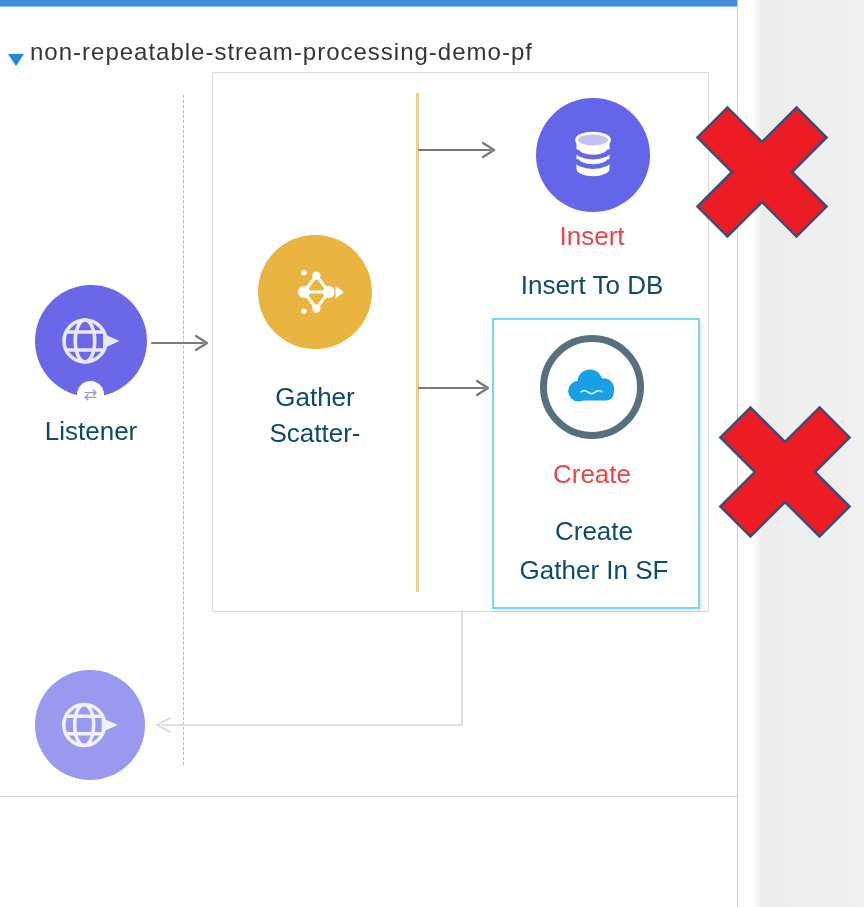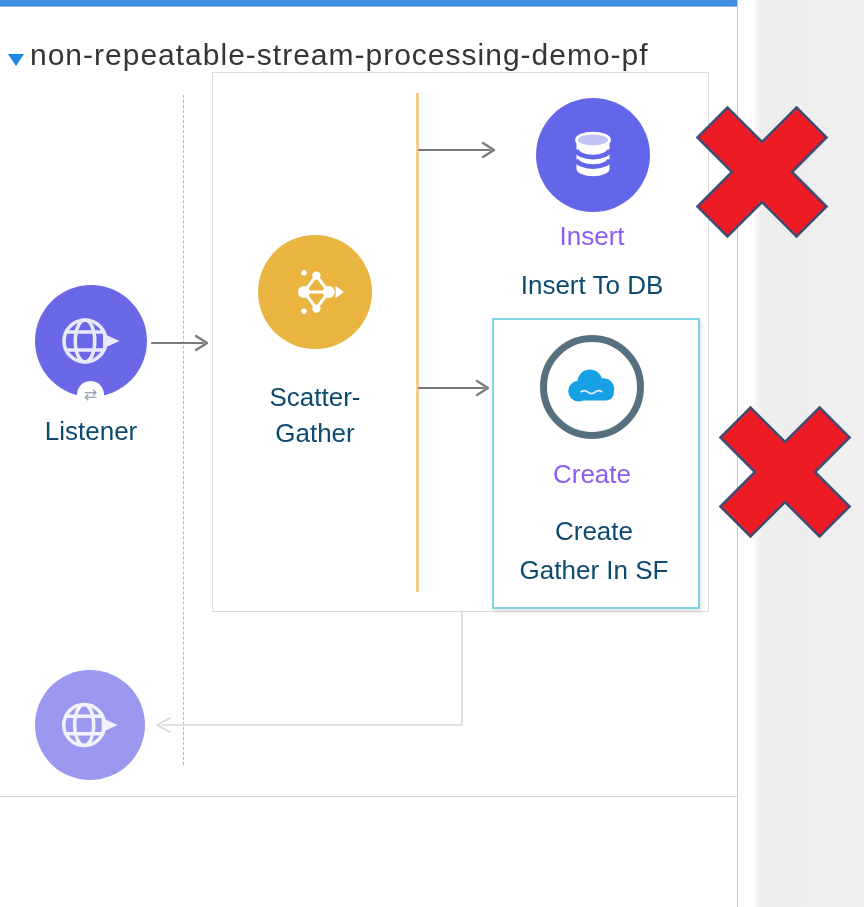--- a/index.html
+++ b/index.html
@@ -15,21 +15,21 @@
     border-left:1px solid #cbcbcb;
     background:linear-gradient(90deg,#ffffff 0px,#ffffff 14px,#ededee 24px,#f1f0f1 100%);
   }
   
   .flow-title-row{position:absolute;left:0;top:18px;width:720px;height:44px;cursor:pointer;}
   .tri-down{
     position:absolute;left:8px;top:36px;width:0;height:0;
     border-left:8px solid transparent;border-right:8px solid transparent;border-top:12px solid #1d87e4;
   }
   .flow-title{
-    position:absolute;left:30px;top:20px;font-size:30px;letter-spacing:1px;color:#353535;white-space:nowrap;
+    position:absolute;left:30px;top:20px;font-size:24px;letter-spacing:1px;color:#353535;white-space:nowrap;
   }
   
   .dashed-line{position:absolute;left:183px;top:95px;height:670px;width:0;border-left:1px dashed #b9b9b9;}
   
   .sg-box{position:absolute;left:212px;top:72px;width:495px;height:538px;border:1px solid #dcdcdc;background:#ffffff;}
   
   .route-bar{position:absolute;left:416px;top:93px;width:3px;height:499px;background:#f2cf90;}
   
   .select-box{
     position:absolute;left:492px;top:318px;width:204px;height:287px;
@@ -46,21 +46,21 @@
   }
   .sg-circle{left:258px;top:235px;width:114px;height:114px;background:#e9b440;}
   .db-circle{left:536px;top:98px;width:114px;height:114px;background:#6366e8;}
   .sf-circle{
     left:540px;top:335px;width:90px;height:90px;background:#ffffff;
     border:7px solid #56707f;
   }
   .response-circle{left:35px;top:670px;width:110px;height:110px;background:#9b98ef;}
   
   .lbl{position:absolute;text-align:center;color:#0c4a6e;font-size:26px;line-height:31px;}
-  .lbl-light{color:#8b5cf6;}
+  .lbl-light{color:#ef4444;}
   .listener-label{left:21px;top:416px;width:140px;}
   .sg-label{left:245px;top:379px;width:140px;line-height:36px;}
   .insert-op{left:522px;top:221px;width:140px;}
   .insert-name{left:502px;top:270px;width:180px;}
   .create-op{left:522px;top:459px;width:140px;}
   .create-name{left:494px;top:512px;width:200px;line-height:39px;}
   
   .xmark{position:absolute;width:148px;height:148px;}
   .xmark-1{left:688px;top:98px;}
   .xmark-2{left:711px;top:398px;}
@@ -129,22 +129,22 @@
         <circle cx="16" cy="38" r="2"></circle>
         <circle cx="16" cy="24" r="4.4"></circle>
         <circle cx="25" cy="12" r="3"></circle>
         <circle cx="25" cy="36" r="3"></circle>
         <circle cx="34" cy="24" r="4.4"></circle>
         <polygon points="39,19.5 45,24 39,28.5"></polygon>
       </g>
     </svg>
   </div>
   <div class="lbl sg-label">
+    <div>Gather</div>
     <div>Scatter-</div>
-    <div>Gather</div>
   </div>
 
   <div class="node-circle db-circle">
     <svg width="66" height="66" viewBox="0 0 48 48">
       <path d="M12 13 L12 34 A12 5.5 0 0 0 36 34 L36 13 Z" fill="#ffffff"></path>
       <g stroke="#6366e8" stroke-width="3.4" fill="none">
         <path d="M12 20 A12 5.5 0 0 0 36 20"></path>
         <path d="M12 27 A12 5.5 0 0 0 36 27"></path>
       </g>
       <ellipse cx="24" cy="13" rx="12" ry="5" fill="#c2c3f5" stroke="#ffffff" stroke-width="2"></ellipse>

